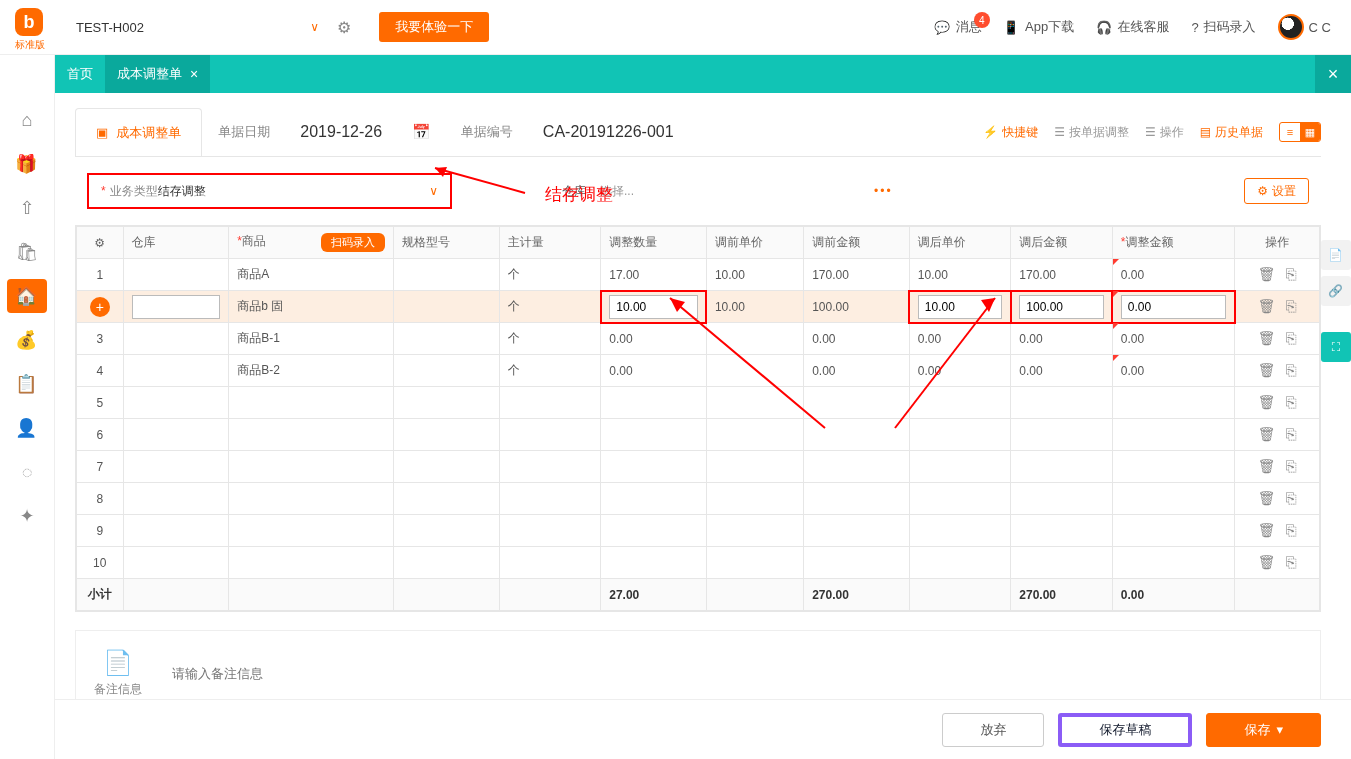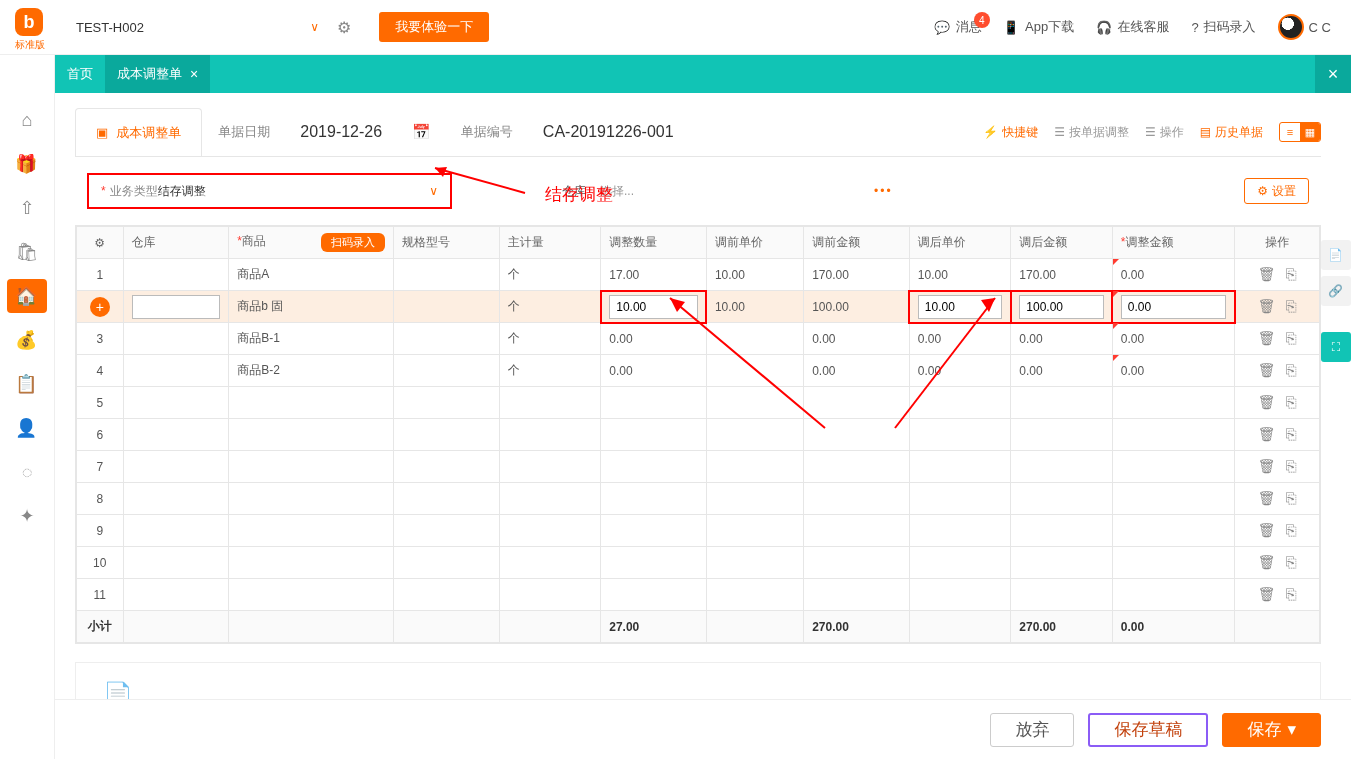--- a/index.html
+++ b/index.html
@@ -78,23 +78,23 @@
 .cell-input{border:1px solid #bbb;height:24px;width:100%;padding:0 6px;font-size:12px;background:#fff}
 .redbox{outline:2px solid #ff0000;outline-offset:-1px}
 .red-corner{position:relative}
 .red-corner::before{content:"";position:absolute;left:0;top:0;border-top:6px solid #ff3b30;border-right:6px solid transparent}
 tfoot td{background:#fafafa;font-weight:bold;color:#333}
 .remarks{margin-top:18px;display:flex;align-items:center;gap:30px;padding:18px;border:1px solid #eee}
 .remarks-ico{display:flex;flex-direction:column;align-items:center;color:#11c4b5;gap:4px}
 .remarks-ico .txt{color:#888;font-size:12px}
 .remarks input{border:none;outline:none;font-size:13px;color:#999;flex:1}
 .footer{position:absolute;bottom:0;left:55px;right:0;height:60px;display:flex;align-items:center;justify-content:flex-end;gap:14px;padding:0 30px;border-top:1px solid #eee;background:#fff}
-.btn{height:34px;padding:0 24px;border-radius:3px;font-size:17px;display:flex;align-items:center;gap:6px;cursor:pointer}
+.btn{height:34px;padding:0 37px;border-radius:3px;font-size:13px;display:flex;align-items:center;gap:6px;cursor:pointer}
 .btn-ghost{background:#fff;border:1px solid #ccc;color:#555}
-.btn-outline{background:#fff;border:2px solid #8b5cf6;color:#c2410c}
+.btn-outline{background:#fff;border:4px solid #8b5cf6;color:#0f172a}
 .btn-primary{background:#ff6a00;border:1px solid #ff6a00;color:#fff}
 </style>
 </head>
 <body>
 
 <div class="app">
   <div class="topbar">
     <div class="logo">
       <div class="logo-ico">b</div>
       <div class="logo-txt">标准版</div>
@@ -411,39 +411,20 @@
               <td></td>
               <td></td>
               <td class=""></td>
               <td class="col-op">
                 <div class="op-icons">
                   <span>🗑</span>
                   <span>⎘</span>
                 </div>
               </td>
             </tr>
-            <tr>
-              <td class="col-idx" style="text-align:center">11</td>
-              <td></td>
-              <td></td>
-              <td></td>
-              <td></td>
-              <td></td>
-              <td></td>
-              <td></td>
-              <td></td>
-              <td></td>
-              <td class=""></td>
-              <td class="col-op">
-                <div class="op-icons">
-                  <span>🗑</span>
-                  <span>⎘</span>
-                </div>
-              </td>
-            </tr>
           </tbody>
         <tfoot>
           <tr>
             <td class="col-idx" style="text-align:center">小计</td>
             <td></td>
               <td></td>
               <td></td>
               <td></td>
             <td>27.00</td>
             <td></td>

